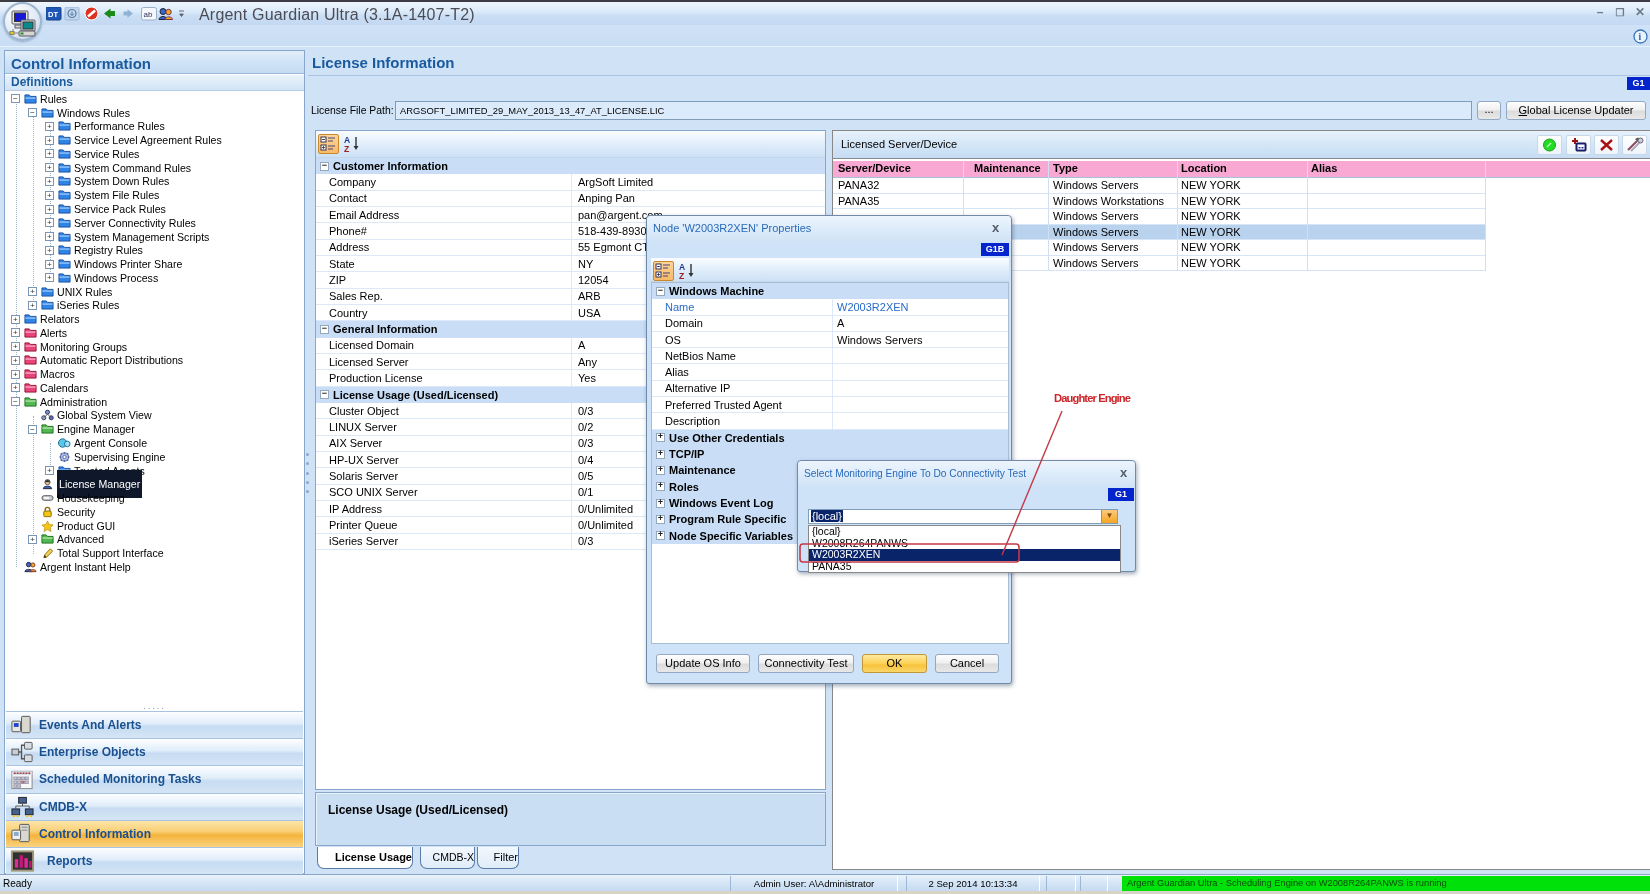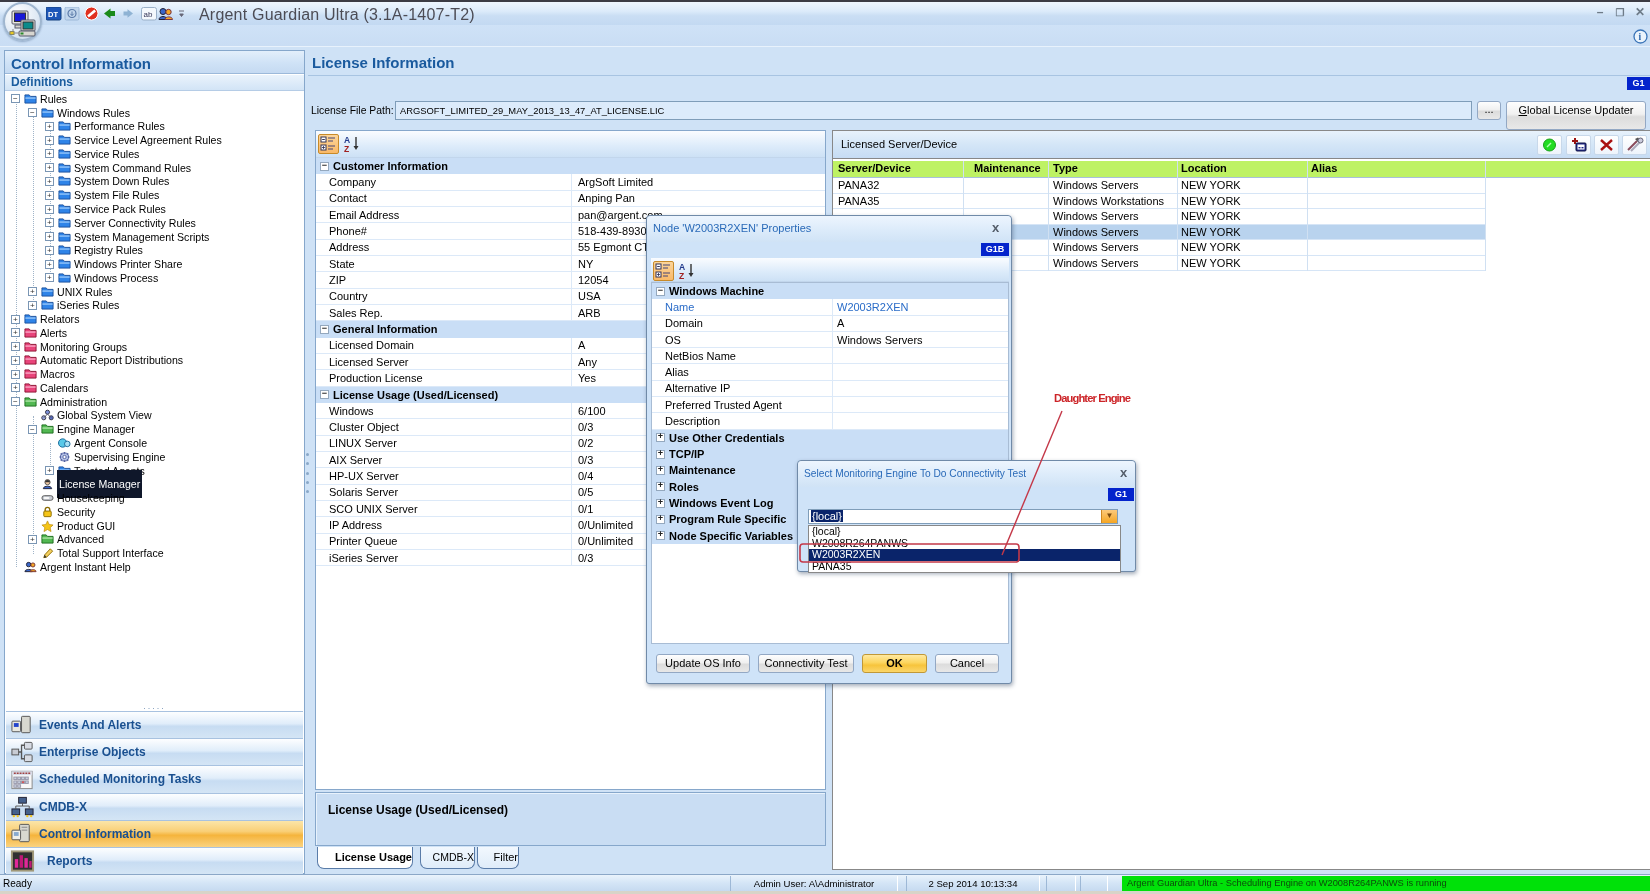--- a/index.html
+++ b/index.html
@@ -36,21 +36,21 @@
 .navsel{background:linear-gradient(#fbe5a8,#f9cf76 40%,#f5b43c 55%,#fbd380)}
 .navic{width:25px;height:24px;margin:0 4px 0 4px;flex:none}
 
 #mhead{left:312px;top:54px;font-size:15px;font-weight:bold;color:#1a5a9e}
 #mline{left:308px;top:75px;width:1342px;height:1px;background:#f4f9fe;border-top:1px solid #a8c4e2}
 #g1main{left:1627px;top:77px;width:23px;height:13px;background:#0424cc;color:#fff;font-size:9px;font-weight:bold;text-align:center;line-height:13px}
 #lfplabel{left:311px;top:105px;font-size:10.4px}
 #lfpinput{left:395px;top:101px;width:1077px;height:19px;background:#dcebfb;border:1px solid #7f9db9;font-size:9.4px;line-height:17px;padding-left:4px}
 .btn{background:linear-gradient(#fefefe,#f0f0f0 45%,#dcdcdc 55%,#e8e8e8);border:1px solid #93a8c4;border-radius:3px;text-align:center;font-size:11px}
 #dots3{left:1477px;top:101px;width:24px;height:19px;line-height:15px}
-#glu{left:1506px;top:101px;width:140px;height:29px;line-height:17px}
+#glu{left:1506px;top:101px;width:140px;height:19px;line-height:17px}
 
 .pgtool{background:linear-gradient(#fafcff,#dcebfa 60%,#cde1f5);border-bottom:1px solid #c2d6ec}
 .catrow{position:relative;background:#c9def6;font-weight:bold;display:flex;align-items:center}
 .pmg{width:9px;height:9px;border:1px solid #94a8be;background:#fff;font-size:9px;line-height:7px;text-align:center;color:#222;margin:0 4px 0 4px;flex:none;font-family:"Liberation Mono",monospace}
 .irow{position:relative;background:#fff;border-bottom:1px solid #dce9f8;display:flex;align-items:center}
 .ilab{padding-left:13px}
 .ival{position:absolute;left:257px;padding-left:5px}
 
 #mgrid{left:315px;top:130px;width:511px;height:660px;background:#fff;border:1px solid #86a7cb}
 #mgtool{left:0;top:0;width:509px;height:27px}
@@ -58,21 +58,21 @@
 #mgrows .catrow,#mgrows .irow{height:16.33px}
 
 #bpanel{left:315px;top:792px;width:511px;height:54px;background:#c9ddf3;border:1px solid #86a7cb;box-shadow:inset 1px 1px 0 #e8f2fc}
 #tabs{left:315px;top:847px;height:23px}
 .tab{position:absolute;top:0;height:22px;border:1px solid #5a7ca8;border-top:none;border-radius:0 0 7px 7px;text-align:right;background:linear-gradient(#f2f8fe,#dfecf9);line-height:20px}
 .tabactive{background:#fff;font-weight:bold;z-index:2}
 
 #rpanel{left:832px;top:130px;width:818px;height:740px;background:#fff;border:1px solid #888;border-right:none}
 #rphead{left:0;top:0;width:817px;height:28px;background:linear-gradient(#e8f2fc,#d4e6f7 50%,#c6dcf4);border-bottom:1px solid #888;line-height:27px;padding-left:8px}
 .rtbtn{top:4px;width:25px;height:20px;background:linear-gradient(#fff,#eef4fb);border:1px solid #c8d8ea;border-radius:2px}
-#rthead{left:0;top:30px;width:817px;height:17px;background:#bef264;border-bottom:1px solid #a8c0dc;font-weight:bold}
+#rthead{left:0;top:30px;width:817px;height:17px;background:#f9a8d4;border-bottom:1px solid #a8c0dc;font-weight:bold}
 .rcol{position:absolute;top:1px}
 .rrow{position:absolute;left:0;width:653px;height:15.5px;border-bottom:1px solid #d6e5f6}
 .rcell{position:absolute;top:1px}
 .rcline{position:absolute;top:0;width:1px;height:110px;background:#d0e0f2}
 
 .dlg{background:#cfe3f8;border:1px solid #708aa8;border-radius:4px 4px 3px 3px;box-shadow:1px 2px 4px rgba(50,70,100,.45)}
 .dlgtitle{position:absolute;left:0;top:0;width:100%;height:26px;background:linear-gradient(#edf5fe,#dcebfa 55%,#d0e3f6);border-radius:4px 4px 0 0;color:#2a6ab8;font-size:11px;line-height:25px;padding-left:6px}
 .dlgx{position:absolute;top:5px;font-size:13px;font-weight:bold;color:#555e6a;line-height:13px}
 #dlg1{left:646px;top:215px;width:366px;height:469px}
 #d1g1b{left:334px;top:27px;width:28px;height:13px;background:#0424cc;color:#fff;font-size:9px;font-weight:bold;text-align:center;line-height:13px;position:absolute}
@@ -567,29 +567,29 @@
         <span class="ilab">State</span>
         <span class="ival">NY</span>
         <span style="position:absolute;left:255px;top:0;width:1px;height:16.33px;background:#dce9f8"></span>
       </div>
       <div class="irow">
         <span class="ilab">ZIP</span>
         <span class="ival">12054</span>
         <span style="position:absolute;left:255px;top:0;width:1px;height:16.33px;background:#dce9f8"></span>
       </div>
       <div class="irow">
+        <span class="ilab">Sales Rep.</span>
+        <span class="ival">ARB</span>
+        <span style="position:absolute;left:255px;top:0;width:1px;height:16.33px;background:#dce9f8"></span>
+      </div>
+      <div class="irow">
         <span class="ilab">Country</span>
         <span class="ival">USA</span>
         <span style="position:absolute;left:255px;top:0;width:1px;height:16.33px;background:#dce9f8"></span>
       </div>
-      <div class="irow">
-        <span class="ilab">Sales Rep.</span>
-        <span class="ival">ARB</span>
-        <span style="position:absolute;left:255px;top:0;width:1px;height:16.33px;background:#dce9f8"></span>
-      </div>
       <div class="catrow">
         <span class="pmg">−</span>
         <span>General Information</span>
       </div>
       <div class="irow">
         <span class="ilab">Licensed Domain</span>
         <span class="ival">A</span>
         <span style="position:absolute;left:255px;top:0;width:1px;height:16.33px;background:#dce9f8"></span>
       </div>
       <div class="irow">
@@ -598,25 +598,20 @@
         <span style="position:absolute;left:255px;top:0;width:1px;height:16.33px;background:#dce9f8"></span>
       </div>
       <div class="irow">
         <span class="ilab">Production License</span>
         <span class="ival">Yes</span>
         <span style="position:absolute;left:255px;top:0;width:1px;height:16.33px;background:#dce9f8"></span>
       </div>
       <div class="catrow">
         <span class="pmg">−</span>
         <span>License Usage (Used/Licensed)</span>
-      </div>
-      <div class="irow">
-        <span class="ilab">Windows</span>
-        <span class="ival">6/100</span>
-        <span style="position:absolute;left:255px;top:0;width:1px;height:16.33px;background:#dce9f8"></span>
       </div>
       <div class="irow">
         <span class="ilab">Cluster Object</span>
         <span class="ival">0/3</span>
         <span style="position:absolute;left:255px;top:0;width:1px;height:16.33px;background:#dce9f8"></span>
       </div>
       <div class="irow">
         <span class="ilab">LINUX Server</span>
         <span class="ival">0/2</span>
         <span style="position:absolute;left:255px;top:0;width:1px;height:16.33px;background:#dce9f8"></span>
@@ -830,21 +825,21 @@
         <span class="pmg">+</span>
         <span>Program Rule Specific</span>
       </div>
       <div class="catrow">
         <span class="pmg">+</span>
         <span>Node Specific Variables</span>
       </div>
     </div>
   <div class="btn dbtn" style="left:9px;width:94px">Update OS Info</div>
   <div class="btn dbtn" style="left:111px;width:96px">Connectivity Test</div>
-  <div class="btn dbtn" style="left:215px;width:65px;background:linear-gradient(#ffe9a0,#fcd55e 45%,#f7c43c 60%,#fbd66a);border-color:#c09838;font-weight:bold" id="okbtn">OK</div>
+  <div class="btn dbtn" style="left:215px;width:65px;background:linear-gradient(#ffe9a0,#fcd55e 45%,#f7c43c 60%,#fbd66a);border-color:#c09838;font-weight:normal" id="okbtn">OK</div>
   <div class="btn dbtn" style="left:288px;width:64px">Cancel</div>
 </div>
 <div class="abs dlg" id="dlg2">
   <div class="dlgtitle">Select Monitoring Engine To Do Connectivity Test</div>
   <div class="dlgx" style="left:322px">x</div>
   <div id="d2g1">G1</div>
   <div id="d2combo"><span style="background:#0a246a;color:#fff;padding:0 1px;margin-left:2px">{local}</span>
     <div id="d2cbtn">▼</div></div>
   <div id="d2list">
     <div class="d2item">{local}</div>

